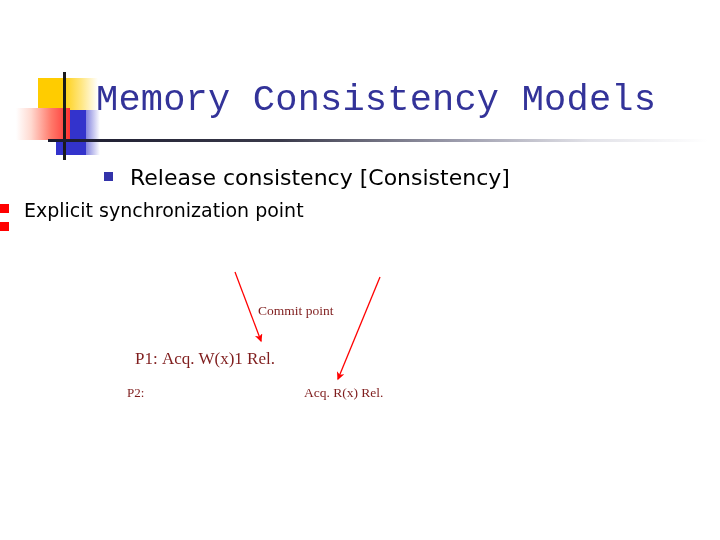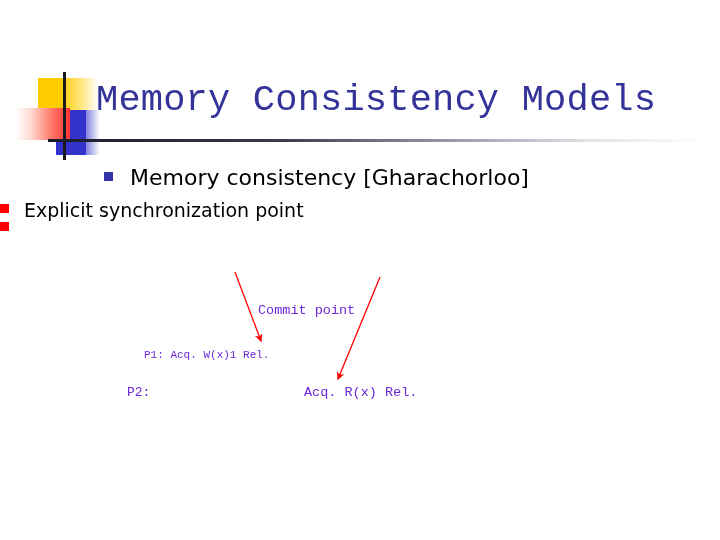--- a/index.html
+++ b/index.html
@@ -164,34 +164,33 @@
     height: 540px;
     pointer-events: none;
   }
   #diagram svg {
     position: absolute;
     left: 0;
     top: 0;
   }
   .diag-label {
     position: absolute;
-    font-family: Liberation Mono, monospace;
-    color: #6d28d9;
+    font-family: Liberation Serif, serif;
+    color: #7f1d1d;
     white-space: nowrap;
   }
   #commit-point {
     left: 258px;
     top: 303px;
     font-size: 13.5px;
   }
   #p1-line {
     left: 135px;
     top: 349px;
-    font-size: 11px;
-    margin-left: 9px;
+    font-size: 17px;
   }
   #p2-line {
     left: 127px;
     top: 385px;
     font-size: 13px;
   }
   #p2-ops {
     left: 304px;
     top: 385px;
     font-size: 13.5px;
@@ -211,21 +210,21 @@
     <div class="deco-hline-short"></div>
   </div>
 
   <div id="title-rule"></div>
   <div id="slide-title">Memory Consistency Models</div>
 
   <div id="body">
 
     <div class="bullet-row bullet-l1">
       <span class="sq sq-blue"></span>
-      <span class="txt-l1">Memory consistency [Gharachorloo]</span>
+      <span class="txt-l1">Release consistency [Consistency]</span>
     </div>
 
     <div class="bullet-row bullet-l2">
       <span class="sq sq-red"></span>
       <span class="txt-l2">Explicit synchronization point</span>
     </div>
 
     <div class="bullet-row bullet-l2">
       <span class="sq sq-red"></span>
     </div>

